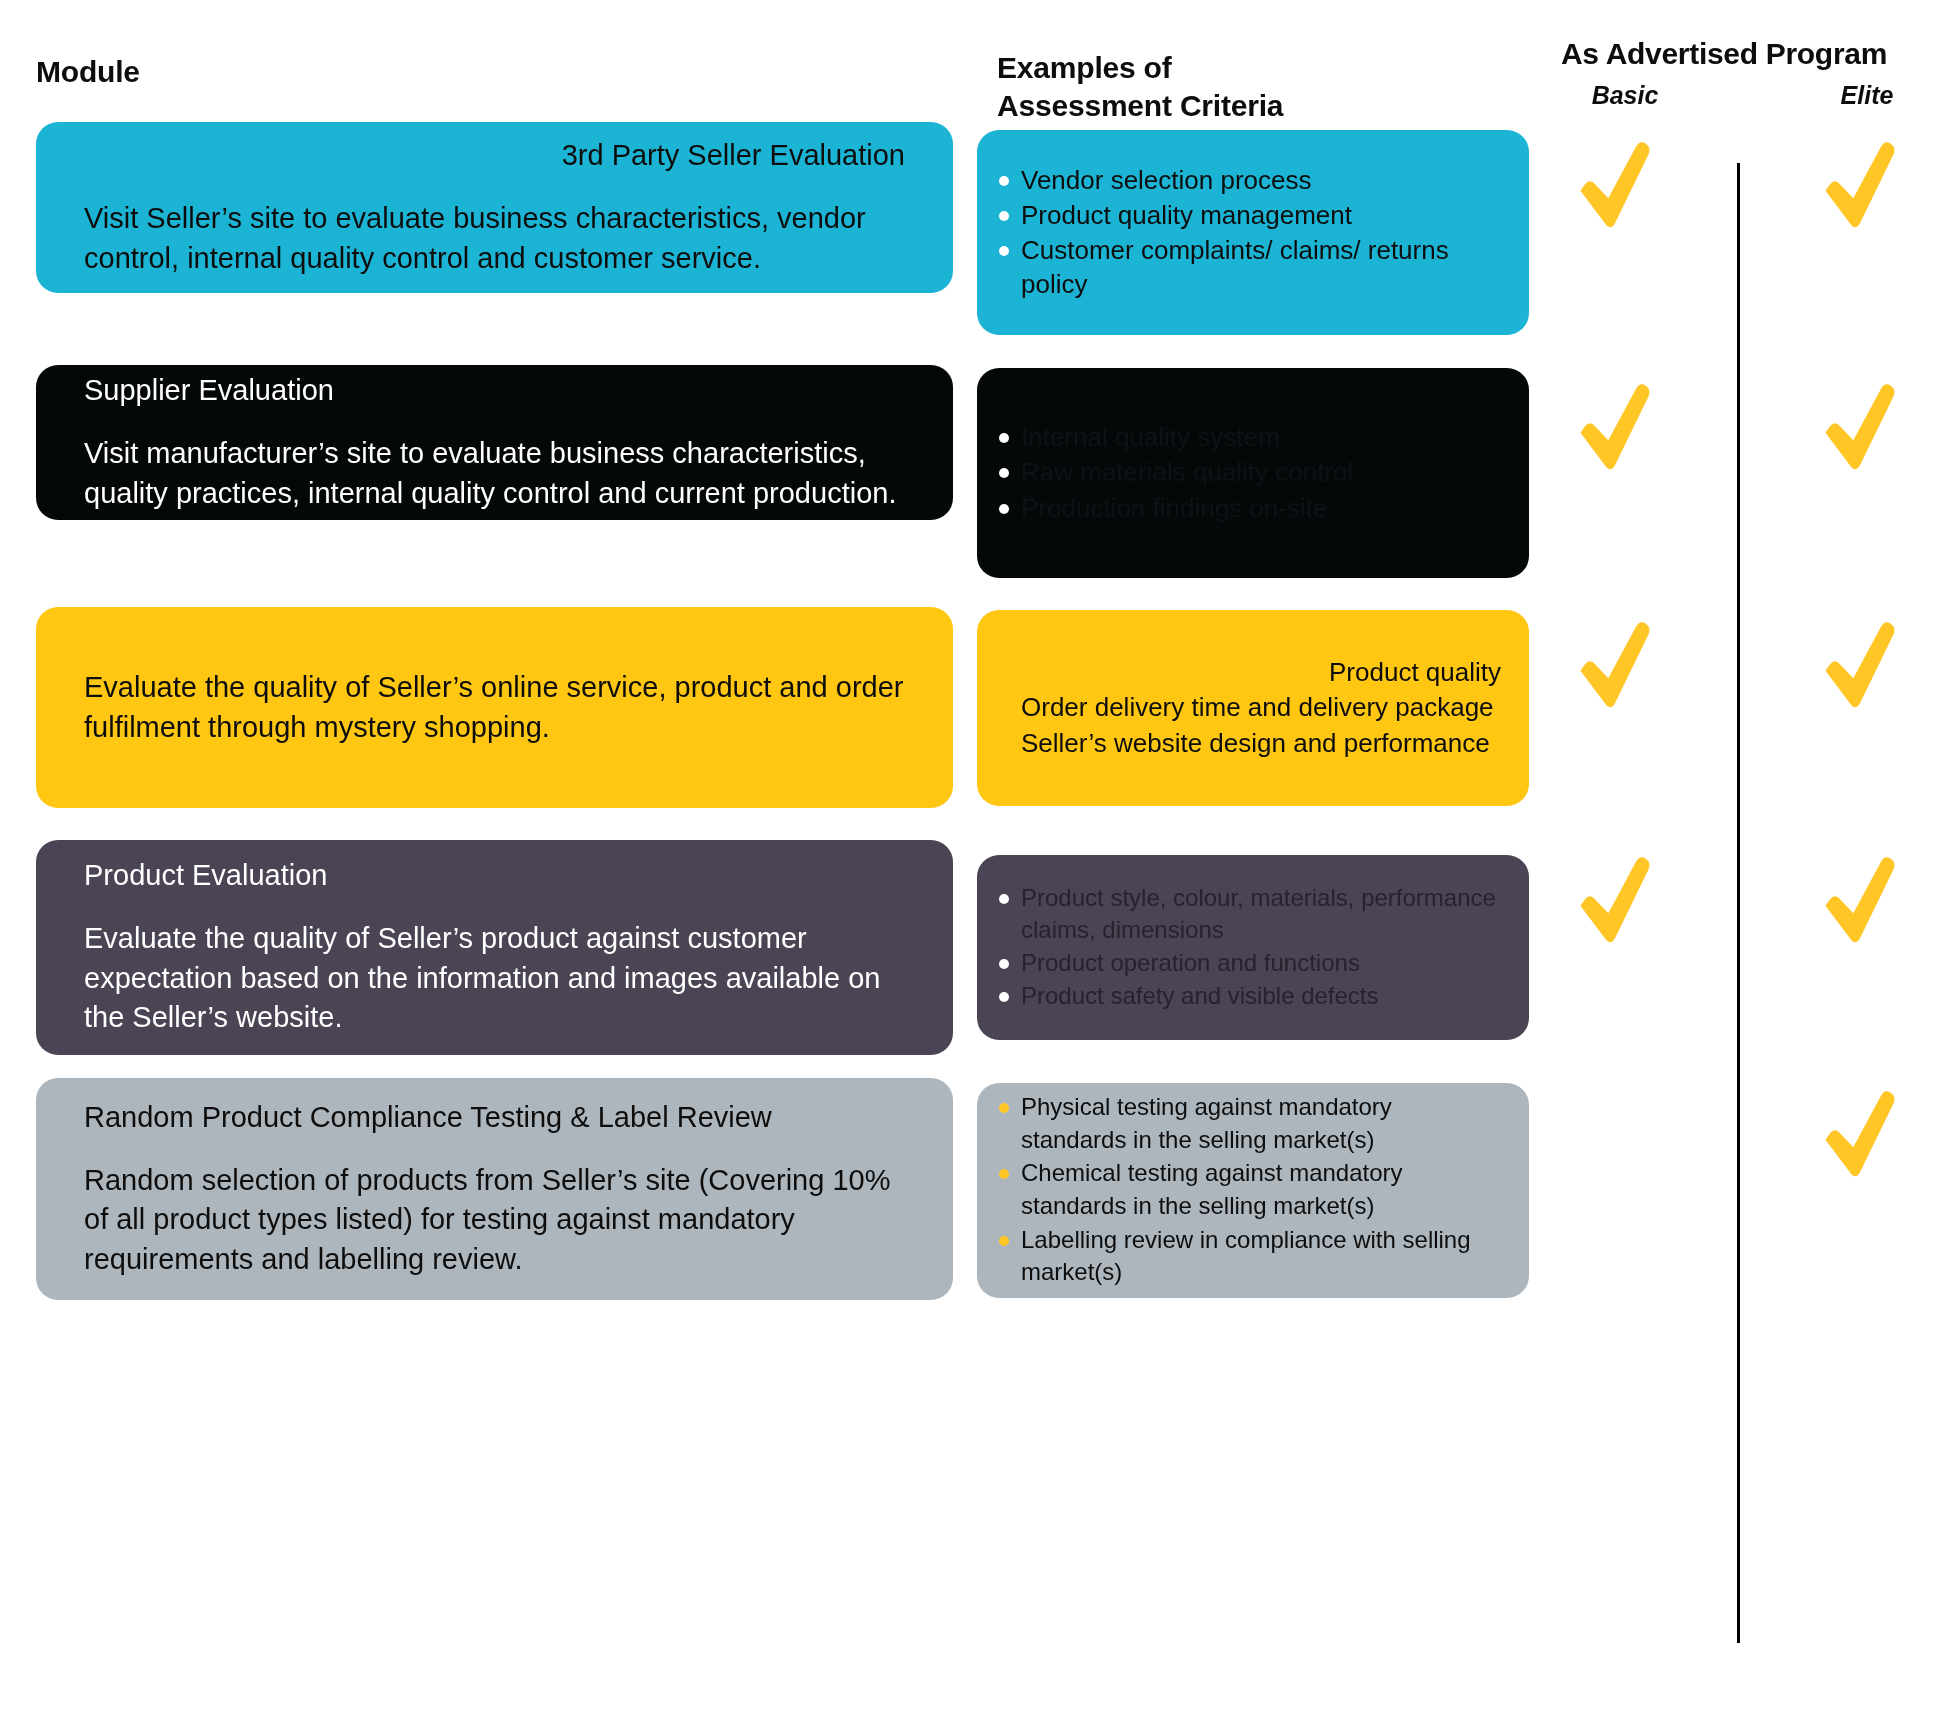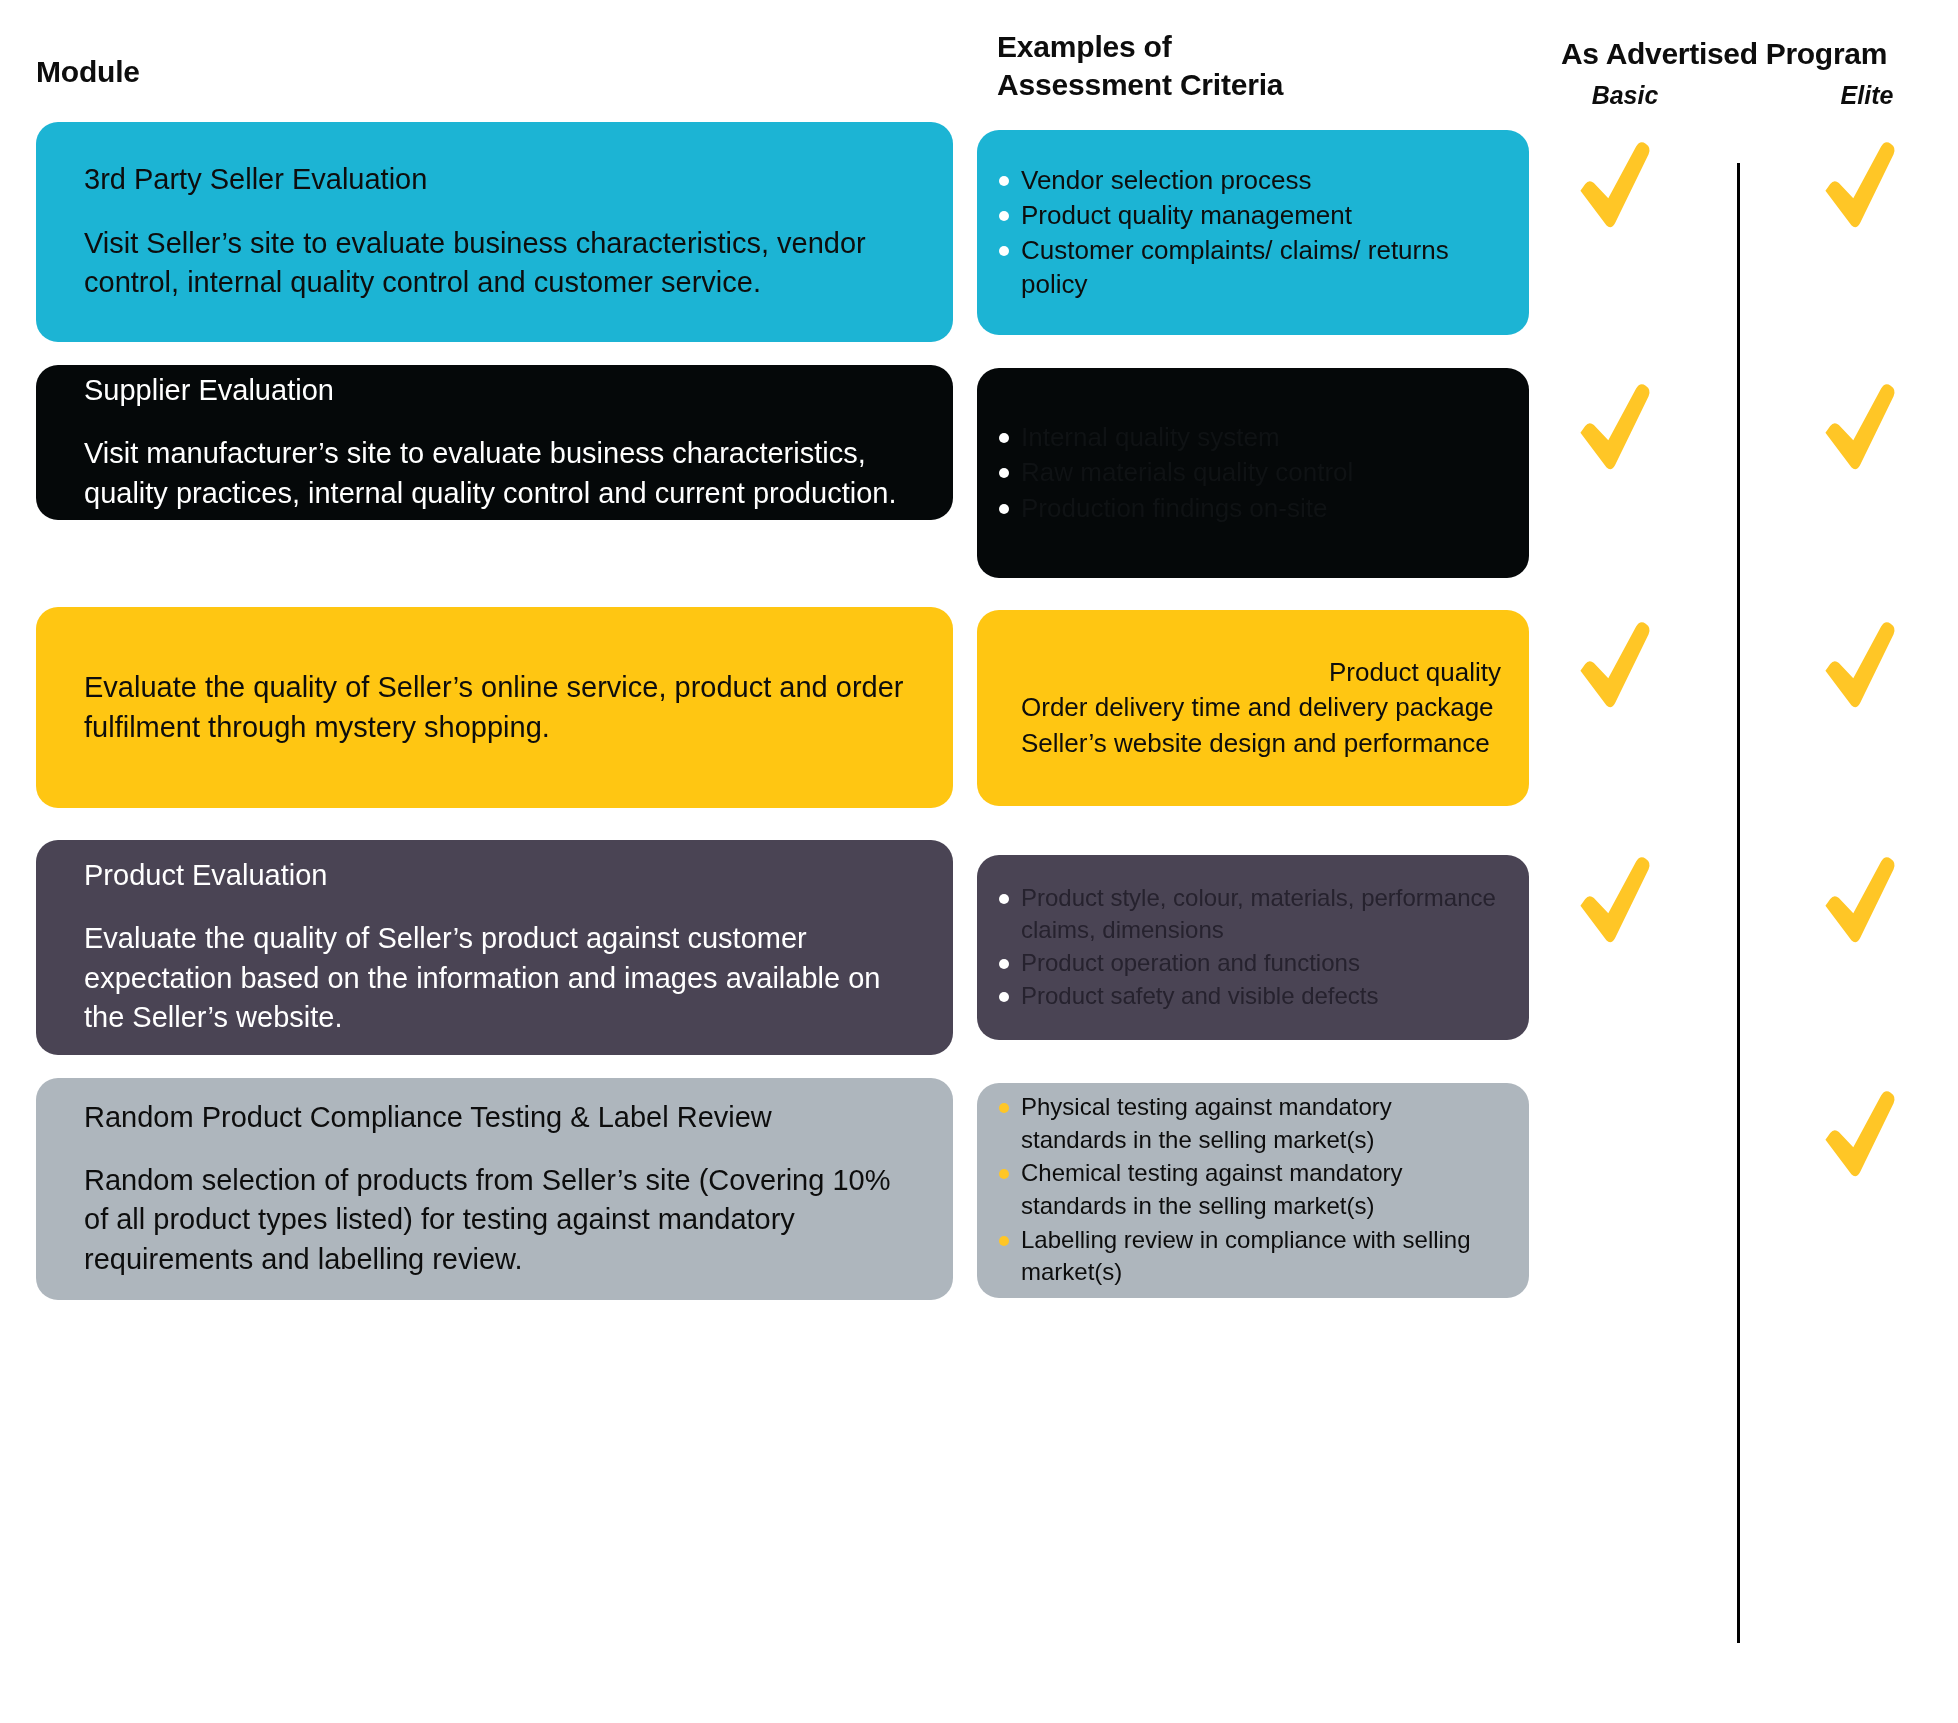--- a/index.html
+++ b/index.html
@@ -31,21 +31,21 @@
     left: 36px;
     top: 55px;
     font-size: 30px;
     font-weight: bold;
     letter-spacing: -0.2px;
     white-space: nowrap;
   }
   .hdr-criteria {
     position: absolute;
     left: 997px;
-    top: 28px;
+    top: 49px;
     font-size: 30px;
     font-weight: bold;
     line-height: 1.27;
     letter-spacing: -0.2px;
     white-space: nowrap;
   }
   .hdr-program {
     position: absolute;
     left: 1561px;
     top: 37px;
@@ -163,21 +163,21 @@
     <div>Assessment Criteria</div>
   </div>
 
   <div class="hdr-program">As Advertised Program</div>
   <div class="hdr-basic">Basic</div>
   <div class="hdr-elite">Elite</div>
 
   <div id="divider"></div>
 
   <div id="rows-host">
-      <div class="card card-module" style="top: 122px; height: 220px; background: rgb(28, 180, 212);">
+      <div class="card card-module" style="top: 122px; height: 171px; background: rgb(28, 180, 212); align-items: flex-end;">
         <div class="mod-title" style="color: rgb(13, 13, 13); font-size: 29px;">3rd Party Seller Evaluation</div>
         <div class="mod-desc" style="color: rgb(13, 13, 13);">Visit Seller’s site to evaluate business characteristics, vendor control, internal quality control and customer service.</div>
       </div>
       <div class="card card-criteria" style="top: 130px; height: 205px; background: rgb(28, 180, 212);">
         <ul class="crit">
           <li style="color: rgb(13, 13, 13); font-size: 26px; line-height: 1.31;"><span class="bullet" style="background: rgb(255, 255, 255);"></span><span>Vendor selection process</span></li>
           <li style="color: rgb(13, 13, 13); font-size: 26px; line-height: 1.31;"><span class="bullet" style="background: rgb(255, 255, 255);"></span><span>Product quality management</span></li>
           <li style="color: rgb(13, 13, 13); font-size: 26px; line-height: 1.31;"><span class="bullet" style="background: rgb(255, 255, 255);"></span><span>Customer complaints/ claims/ returns policy</span></li>
         </ul>
       </div>

